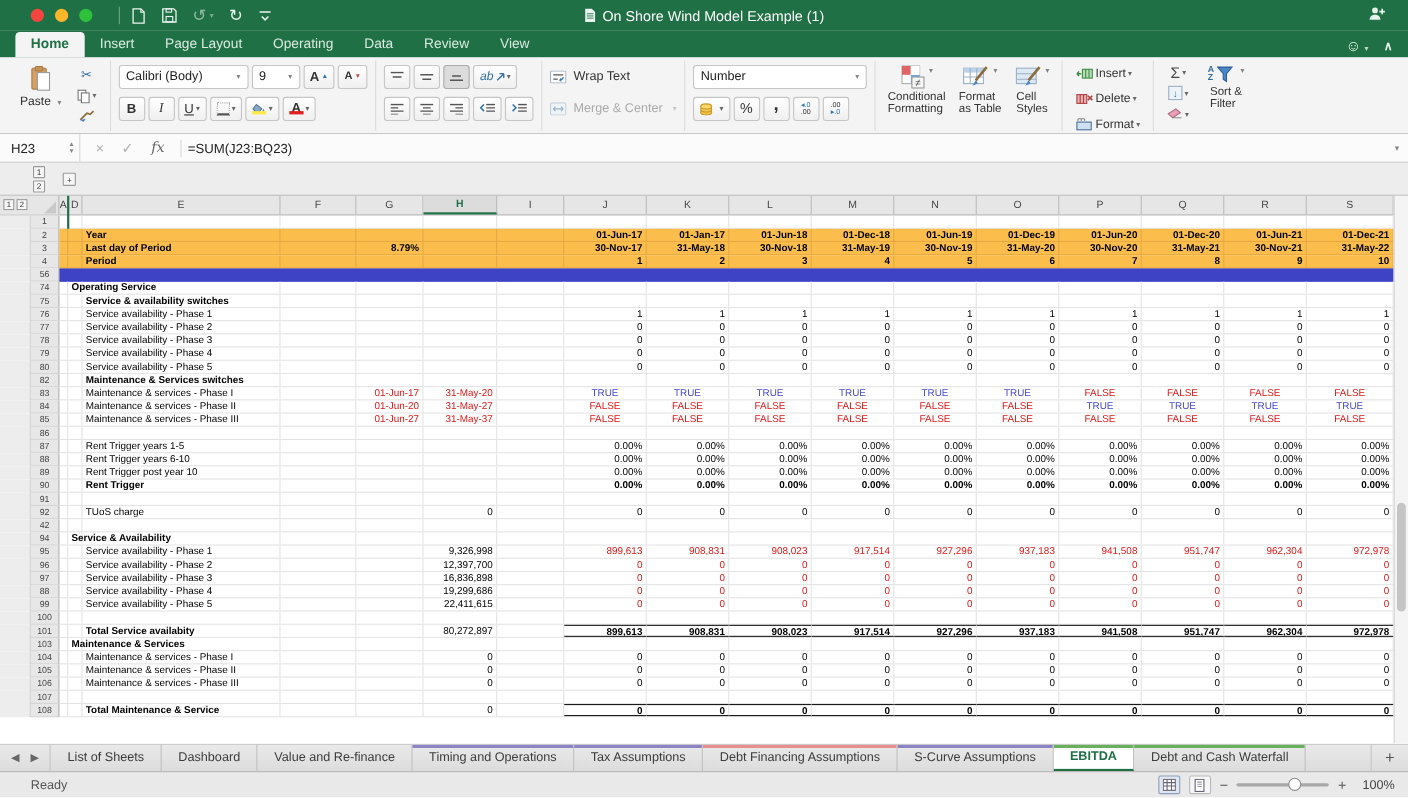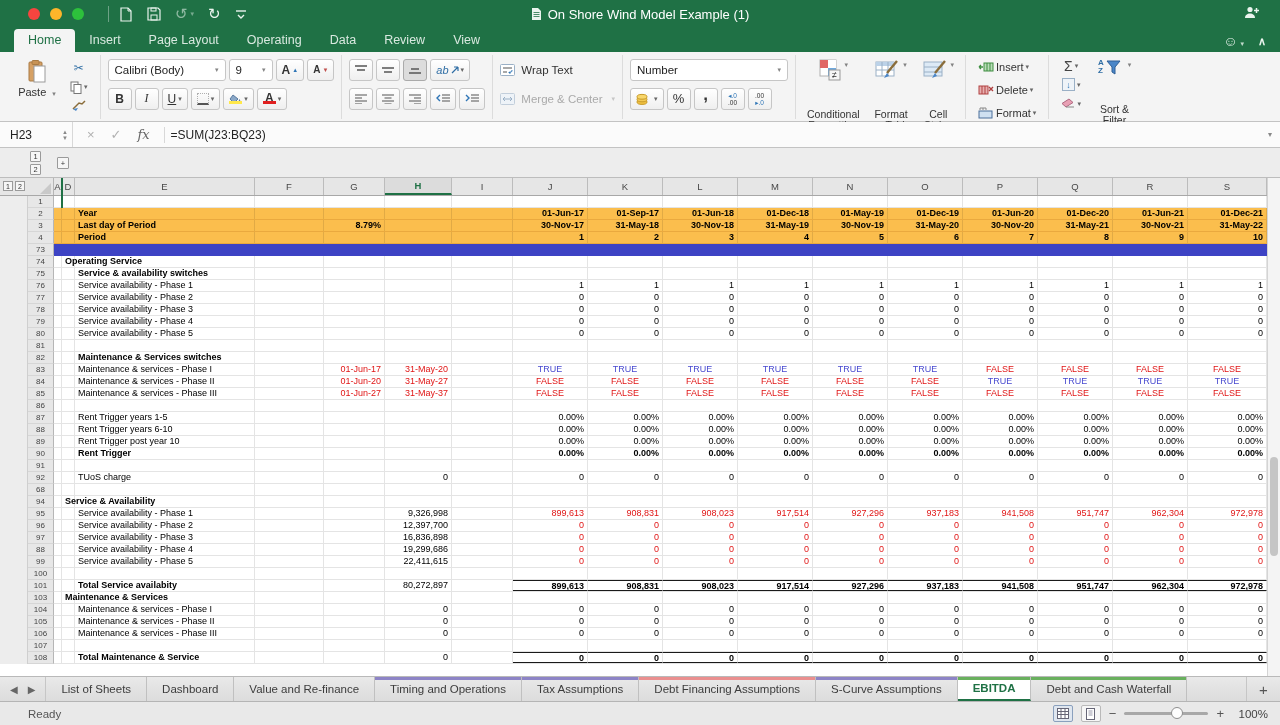--- a/index.html
+++ b/index.html
@@ -18,36 +18,36 @@
   .qat svg { display:block; }
   .dim { opacity:.55; }
   .dd-sm { font-size:7px; margin-left:3px; opacity:.8; }
   .tb-title { position:absolute; left:0; right:0; top:0; height:28px; display:flex; align-items:center; justify-content:center; gap:6px; pointer-events:none; color:#fff; font-size:13px; }
   .searchbox { position:absolute; right:72px; top:4px; width:188px; height:20px; background:rgba(0,0,0,.18); border-radius:4px; display:flex; align-items:center; padding:0 7px; gap:4px; color:#bed8c9; font-size:12px; }
   .person { position:absolute; right:20px; top:5px; }
 
   
   .tabrow { height:24px; background:#1F7145; display:flex; align-items:flex-end; padding:0 14px; flex:none; position:relative; }
   .rtab { color:#dcead f; color:#d9e9e0; font-size:12.5px; padding:4px 14px 5px; cursor:default; }
-  .rtab.active { background:#f4f4f4; color:#1F7145; font-weight:normal; border-radius:4px 4px 0 0; }
+  .rtab.active { background:#f4f4f4; color:#1F7145; font-weight:bold; border-radius:4px 4px 0 0; }
   .tabrow-right { position:absolute; right:14px; bottom:3px; display:flex; gap:14px; align-items:center; color:#eaf4ee; }
 
   
   .ribbon { height:70px; background:#f4f4f4; border-bottom:1px solid #c3c3c3; display:flex; padding:3px 4px 2px 8px; flex:none; }
   .rgroup { padding:2px 7px; border-right:1px solid #dcdcdc; display:flex; flex-direction:column; gap:4px; }
   .rrow { display:flex; gap:3px; align-items:center; height:25px; }
   .rbtn { height:22px; min-width:24px; border:1px solid #c6c6c6; border-radius:3px; background:linear-gradient(#fff,#efefef); display:flex; align-items:center; justify-content:center; font-size:12px; color:#333; padding:0 5px; gap:2px; }
   .rbtn .dd { font-size:7px; color:#666; }
   .flat { border:none; background:transparent; }
   .rsel { height:22px; border:1px solid #c6c6c6; border-radius:3px; background:#fff; display:flex; align-items:center; justify-content:space-between; font-size:11.5px; color:#222; padding:0 6px; gap:6px; }
   .paste { width:44px; display:flex; flex-direction:column; align-items:center; gap:2px; font-size:11px; color:#333; padding-top:3px; }
   .clipcol { display:flex; flex-direction:column; gap:2px; justify-content:center; }
   .clipcol .rbtn { height:17px; min-width:26px; }
   .biglbl { display:flex; flex-direction:column; align-items:center; font-size:10.5px; color:#333; line-height:11px; justify-content:flex-start; gap:2px; padding:2px 4px 0; }
-  .biglbl .lbl2 { text-align:center;margin-top:26px; }
+  .biglbl .lbl2 { text-align:left; }
   .cellsgrp .rrow { height:20px; }
   .cellsgrp .rbtn { height:19px; justify-content:flex-start; }
   .cellsgrp .lab { font-size:11px; }
   .icon-sq { display:inline-block; }
   .ab { font-size:11px; font-style:italic; color:#2e6da4; }
   .ubar { display:inline-block; width:13px; height:3px; margin-top:-2px; }
   .fontA { font-size:12px; font-weight:bold; color:#333; line-height:10px; }
   .two-line { font-size:6.5px; line-height:7px; color:#333; text-align:center; }
   .blue-ar { color:#2e75b6; }
   .sigma { font-size:14px; color:#444; }
@@ -558,30 +558,30 @@
               <span class="t">Year</span>
             </div>
             <div class="cell" style="width: 69px;"></div>
             <div class="cell" style="width: 61px;"></div>
             <div class="cell" style="width: 67px;"></div>
             <div class="cell" style="width: 61px;"></div>
             <div class="cell c-num b" style="width: 75px;">
               <span class="t">01-Jun-17</span>
             </div>
             <div class="cell c-num b" style="width: 75px;">
-              <span class="t">01-Sep-17</span>
+              <span class="t">01-Jan-17</span>
             </div>
             <div class="cell c-num b" style="width: 75px;">
               <span class="t">01-Jun-18</span>
             </div>
             <div class="cell c-num b" style="width: 75px;">
               <span class="t">01-Dec-18</span>
             </div>
             <div class="cell c-num b" style="width: 75px;">
-              <span class="t">01-May-19</span>
+              <span class="t">01-Jun-19</span>
             </div>
             <div class="cell c-num b" style="width: 75px;">
               <span class="t">01-Dec-19</span>
             </div>
             <div class="cell c-num b" style="width: 75px;">
               <span class="t">01-Jun-20</span>
             </div>
             <div class="cell c-num b" style="width: 75px;">
               <span class="t">01-Dec-20</span>
             </div>
@@ -680,21 +680,21 @@
             <div class="cell c-num b" style="width: 75px;">
               <span class="t">9</span>
             </div>
             <div class="cell c-num b" style="width: 79px;">
               <span class="t">10</span>
             </div>
           </div>
         </div>
         <div class="grow bg-blue">
           <div class="gut"></div>
-          <div class="rnum">73</div>
+          <div class="rnum">56</div>
           <div class="cellarea">
             <div class="cell" style="width: 8px;"></div>
             <div class="cell" style="width: 13px;"></div>
             <div class="cell" style="width: 180px;"></div>
             <div class="cell" style="width: 69px;"></div>
             <div class="cell" style="width: 61px;"></div>
             <div class="cell" style="width: 67px;"></div>
             <div class="cell" style="width: 61px;"></div>
             <div class="cell" style="width: 75px;"></div>
             <div class="cell" style="width: 75px;"></div>
@@ -978,43 +978,20 @@
             <div class="cell c-num" style="width: 75px;">
               <span class="t">0</span>
             </div>
             <div class="cell c-num" style="width: 79px;">
               <span class="t">0</span>
             </div>
           </div>
         </div>
         <div class="grow">
           <div class="gut"></div>
-          <div class="rnum">81</div>
-          <div class="cellarea">
-            <div class="cell" style="width: 8px;"></div>
-            <div class="cell" style="width: 13px;"></div>
-            <div class="cell" style="width: 180px;"></div>
-            <div class="cell" style="width: 69px;"></div>
-            <div class="cell" style="width: 61px;"></div>
-            <div class="cell" style="width: 67px;"></div>
-            <div class="cell" style="width: 61px;"></div>
-            <div class="cell" style="width: 75px;"></div>
-            <div class="cell" style="width: 75px;"></div>
-            <div class="cell" style="width: 75px;"></div>
-            <div class="cell" style="width: 75px;"></div>
-            <div class="cell" style="width: 75px;"></div>
-            <div class="cell" style="width: 75px;"></div>
-            <div class="cell" style="width: 75px;"></div>
-            <div class="cell" style="width: 75px;"></div>
-            <div class="cell" style="width: 75px;"></div>
-            <div class="cell" style="width: 79px;"></div>
-          </div>
-        </div>
-        <div class="grow">
-          <div class="gut"></div>
           <div class="rnum">82</div>
           <div class="cellarea">
             <div class="cell" style="width: 8px;"></div>
             <div class="cell" style="width: 13px;"></div>
             <div class="cell c-lbl b" style="width: 180px;">
               <span class="t">Maintenance &amp; Services switches</span>
             </div>
             <div class="cell" style="width: 69px;"></div>
             <div class="cell" style="width: 61px;"></div>
             <div class="cell" style="width: 67px;"></div>
@@ -1446,21 +1423,21 @@
             <div class="cell c-num" style="width: 75px;">
               <span class="t">0</span>
             </div>
             <div class="cell c-num" style="width: 79px;">
               <span class="t">0</span>
             </div>
           </div>
         </div>
         <div class="grow">
           <div class="gut"></div>
-          <div class="rnum">68</div>
+          <div class="rnum">42</div>
           <div class="cellarea">
             <div class="cell" style="width: 8px;"></div>
             <div class="cell" style="width: 13px;"></div>
             <div class="cell" style="width: 180px;"></div>
             <div class="cell" style="width: 69px;"></div>
             <div class="cell" style="width: 61px;"></div>
             <div class="cell" style="width: 67px;"></div>
             <div class="cell" style="width: 61px;"></div>
             <div class="cell" style="width: 75px;"></div>
             <div class="cell" style="width: 75px;"></div>

